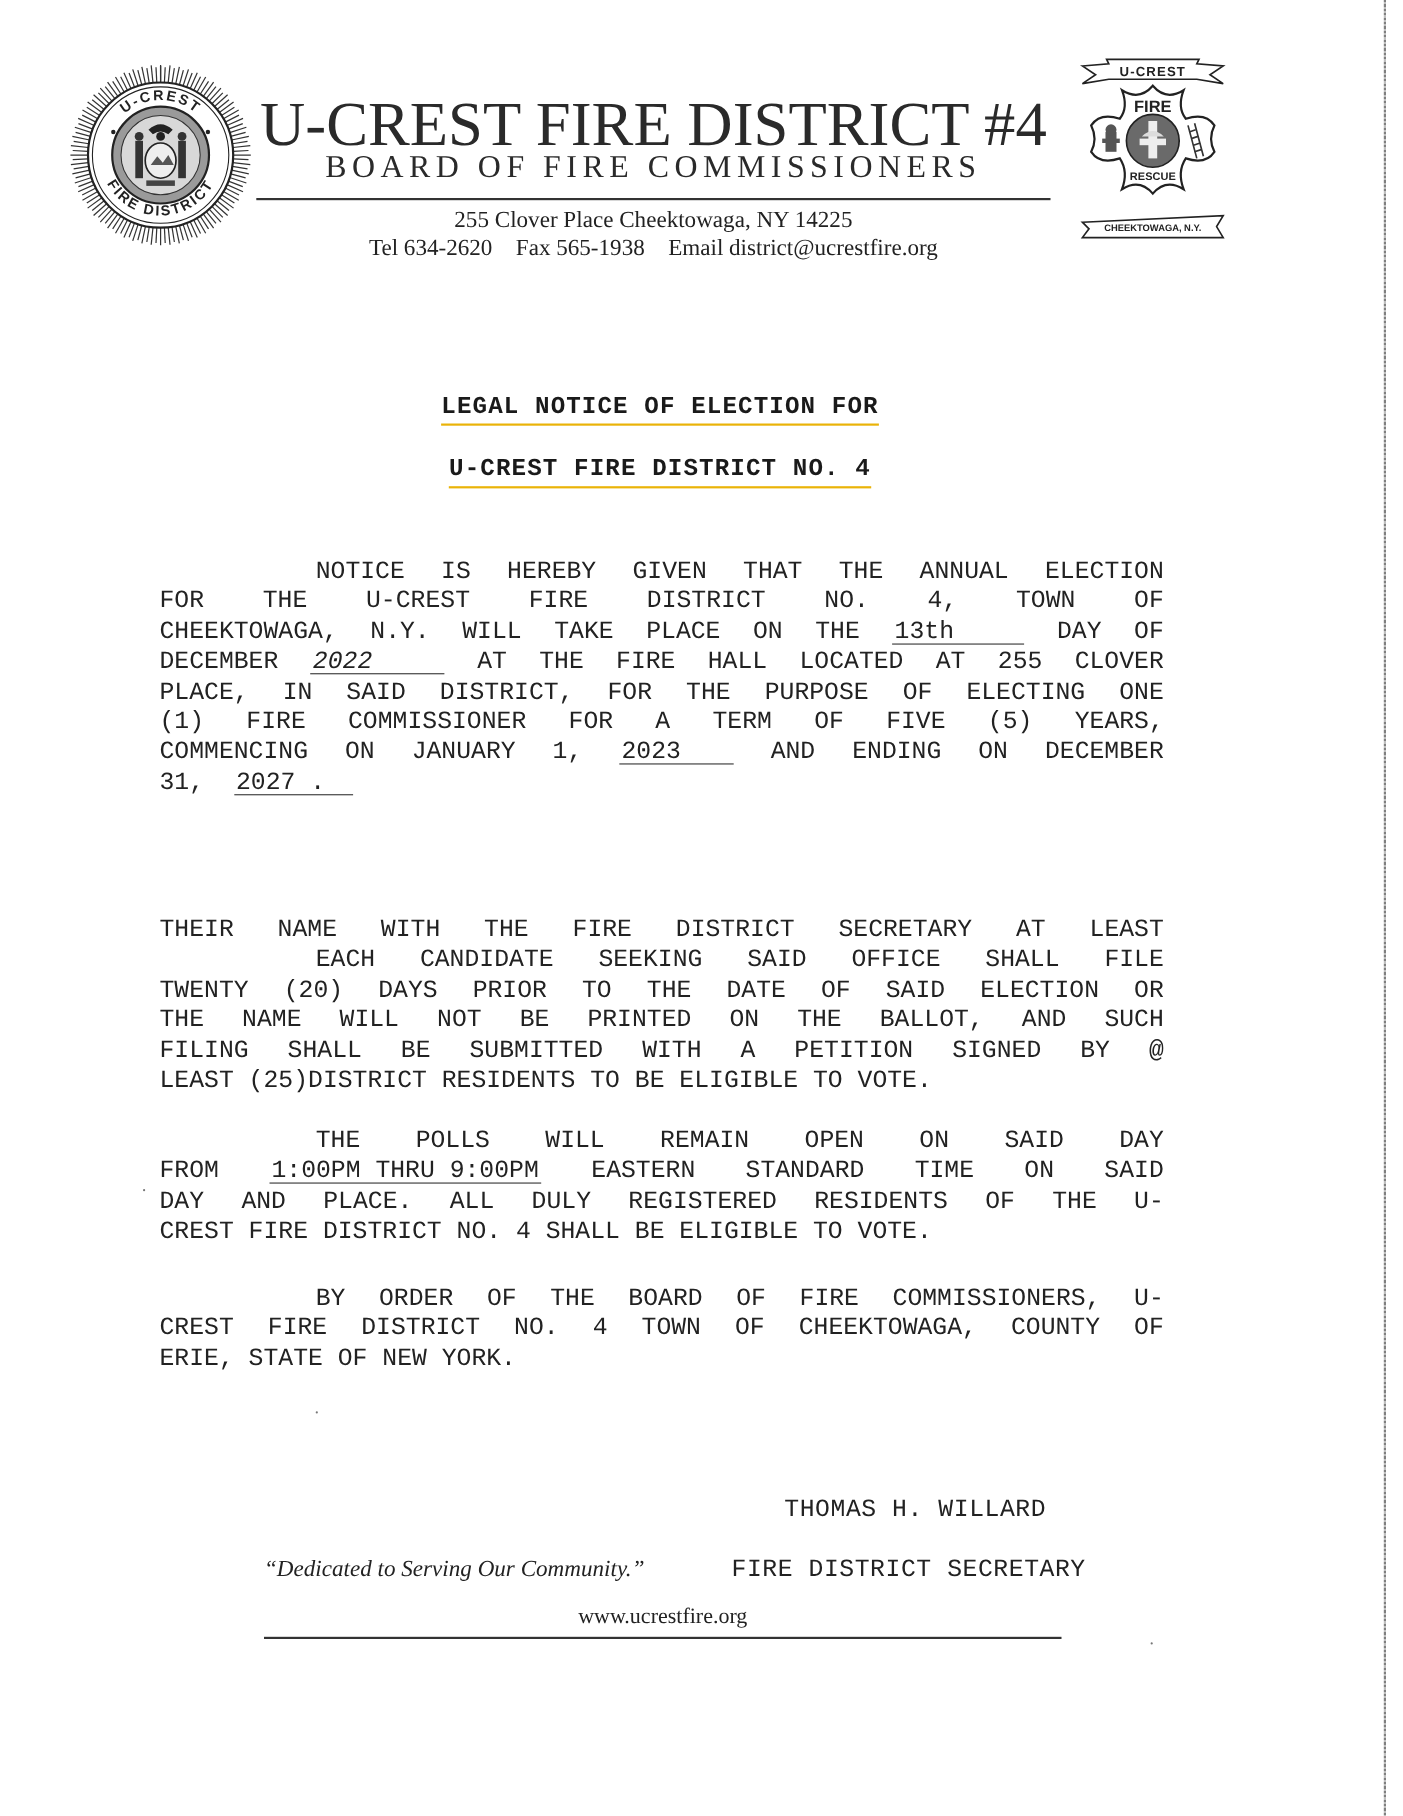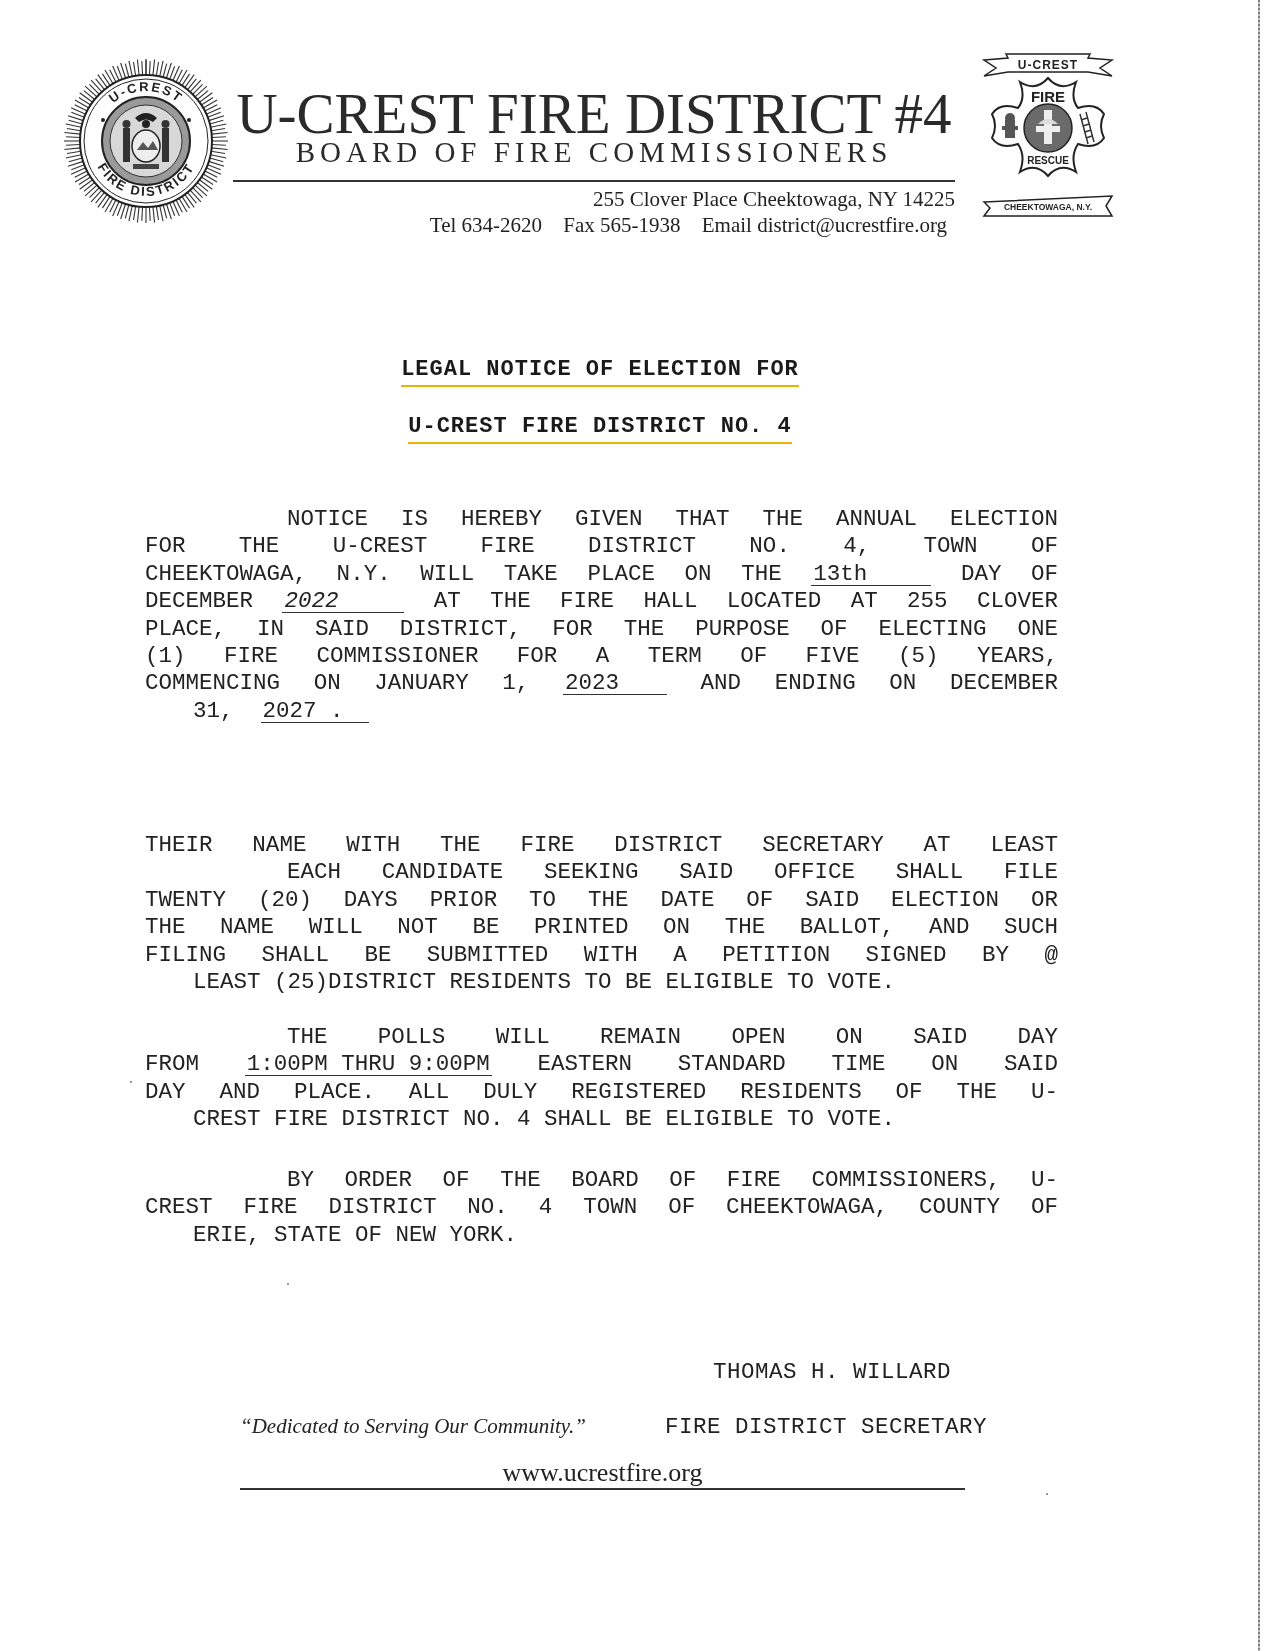--- a/index.html
+++ b/index.html
@@ -15,57 +15,57 @@
   .badge { position: absolute; left: 978px; top: 52px; width: 140px; height: 166px; }
 
   .lh-title { position: absolute; left: 233px; top: 84px; width: 722px; text-align: center;
     font-family: "Liberation Serif", "DejaVu Serif", serif; font-size: 57px; line-height: 60px;
     letter-spacing: 0px; color: #2a2a2a; white-space: nowrap; }
   .lh-sub { position: absolute; left: 233px; top: 136px; width: 722px; text-align: center;
     font-family: "Liberation Serif", "DejaVu Serif", serif; font-size: 29px; line-height: 32px;
     letter-spacing: 5px; color: #2a2a2a; white-space: nowrap; }
   .lh-rule { position: absolute; left: 233px; top: 180px; width: 722px; height: 0;
     border-top: 2px solid #333; }
-  .lh-address, .lh-contact { position: absolute; left: 233px; width: 722px; text-align: right;
+  .lh-address, .lh-contact { position: absolute; left: 233px; width: 722px; text-align: center;
     font-family: "Liberation Serif", "DejaVu Serif", serif; font-size: 21px; color: #222; white-space: nowrap; }
   .lh-address { top: 186px; line-height: 26px; }
   .lh-contact { top: 212px; line-height: 26px; }
   .lh-contact span { margin: 0 8px; }
 
   
   .heading { position: absolute; left: 0; width: 1200px; text-align: center;
     font-family: "Liberation Mono", "DejaVu Sans Mono", monospace; font-weight: bold;
     font-size: 22px; color: #1a1a1a; letter-spacing: 1px; }
   .heading span { border-bottom: 2px solid #eab308; padding-bottom: 3px; }
   .h1 { top: 357px; }
   .h2 { top: 414px; }
 
   
   .body { position: absolute; left: 145px; width: 913px;
     font-family: "Liberation Mono", "DejaVu Sans Mono", monospace; font-size: 22.5px;
     line-height: 27.4px; color: #222; }
   .line { display: block; text-align: justify; text-align-last: justify; white-space: normal; height: 27.4px; overflow: hidden; }
-  .line.last { text-align-last: left; margin-left: 48px; }
+  .line.last { text-align-last: left; }
   .ind { padding-left: 142px; }
   .ul { border-bottom: 1.5px solid #333; display: inline-block; line-height: 22px; padding: 0 2px; }
 
   .p1 { top: 506px; }
   .p2 { top: 832px; }
   .p3 { top: 1024px; }
   .p4 { top: 1167px; }
 
   
   .sig-name, .sig-title { position: absolute; font-family: "Liberation Mono", "DejaVu Sans Mono", monospace;
     font-size: 22.5px; color: #222; white-space: nowrap; letter-spacing: 0.5px; }
   .sig-name { left: 713px; top: 1359px; }
   .sig-title { left: 665px; top: 1414px; }
 
   
   .ft-web { position: absolute; left: 240px; width: 725px; top: 1458px; text-align: center;
-    font-family: "Liberation Serif", "DejaVu Serif", serif; font-size: 26px; color: #222; }
+    font-family: "Liberation Serif", "DejaVu Serif", serif; font-size: 20px; color: #222; }
   .ft-rule { position: absolute; left: 240px; top: 1488px; width: 725px; border-top: 2px solid #333; }
   .ft-tag { position: absolute; left: 240px; width: 725px; top: 1414px; text-align: left;
     font-family: "Liberation Serif", "DejaVu Serif", serif; font-style: italic; font-size: 21px; color: #222; }
 
   .speck { position: absolute; width: 2px; height: 2px; background: #777; border-radius: 50%; }
 </style>
 </head>
 <body>
 
 <div class="page">

